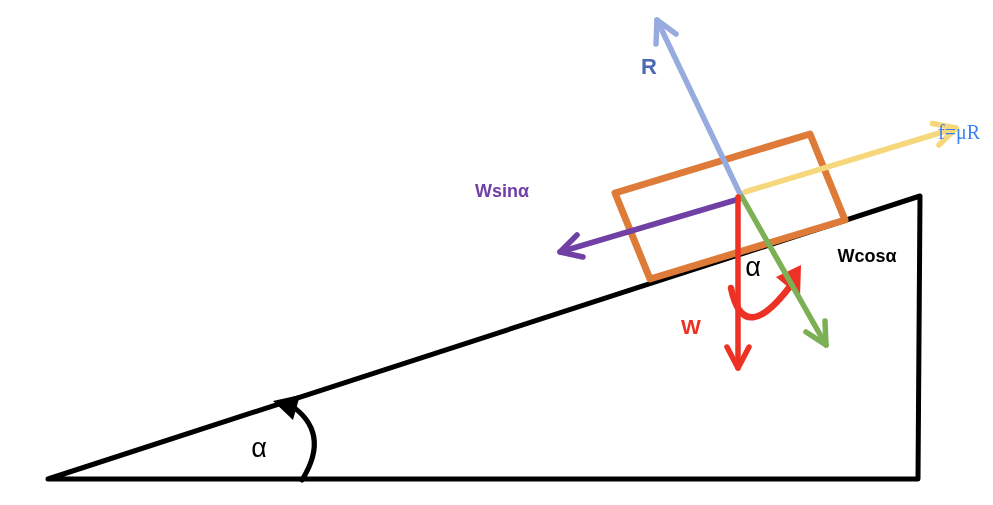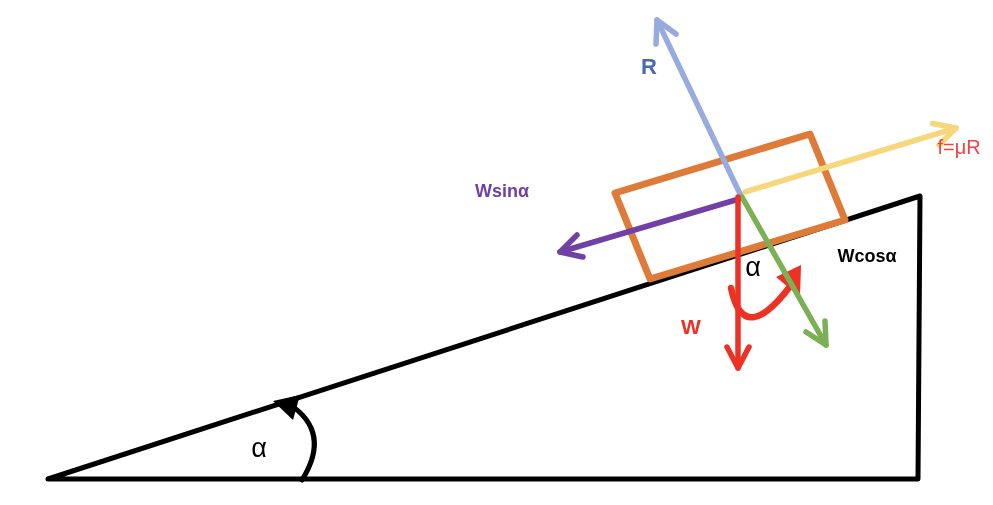--- a/index.html
+++ b/index.html
@@ -60,21 +60,21 @@
     </g>
 
     <g>
       <line x1="738" y1="197" x2="738" y2="368" stroke-width="5.5" stroke-linecap="round" stroke="#ed3124"></line>
       <polyline points="749,347 738,368 727,347" fill="none" stroke-width="5.5" stroke-linecap="round" stroke-linejoin="round" stroke="#ed3124"></polyline>
     </g>
   </svg>
 
   <span class="lbl" style="left: 649px; top: 67px; font-size: 22px; color: rgb(74, 105, 180);">R</span>
 
-  <span class="lbl regular" style="left: 959px; top: 147px; font-size: 20px; color: #ef4444;">f=μR</span>
+  <span class="lbl regular" style="left: 959px; top: 132px; font-size: 20px; color: #3b82f6; font-family: Liberation Serif, serif;">f=μR</span>
 
   <span class="lbl" style="left: 502px; top: 191px; font-size: 18px; color: rgb(112, 64, 165);">Wsinα</span>
 
   <span class="lbl" style="left: 867px; top: 256px; font-size: 18px; color: #000000;">Wcosα</span>
 
   <span class="lbl" style="left: 691px; top: 326px; font-size: 21px; color: rgb(237, 49, 36);">W</span>
 
   <span class="lbl regular" style="left: 753px; top: 267px; font-size: 27px; color: rgb(0, 0, 0);">α</span>
 
   <span class="lbl regular" style="left: 259px; top: 448px; font-size: 27px; color: rgb(0, 0, 0);">α</span>

